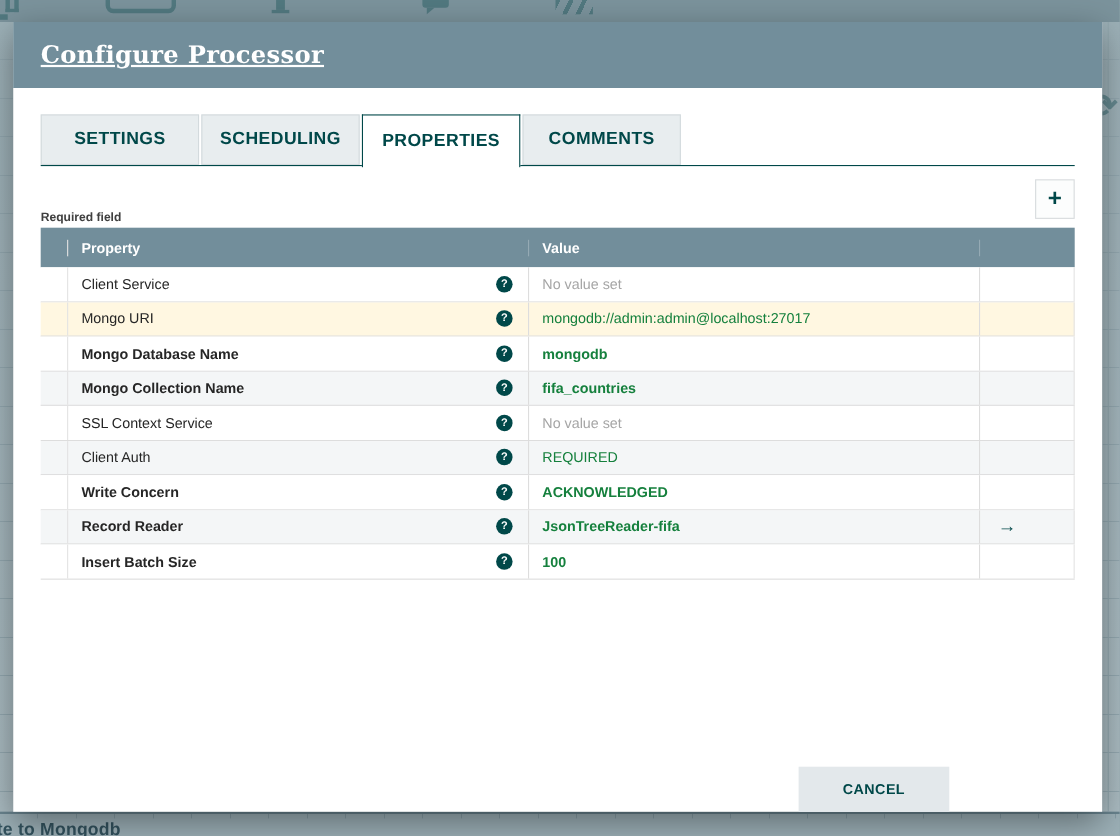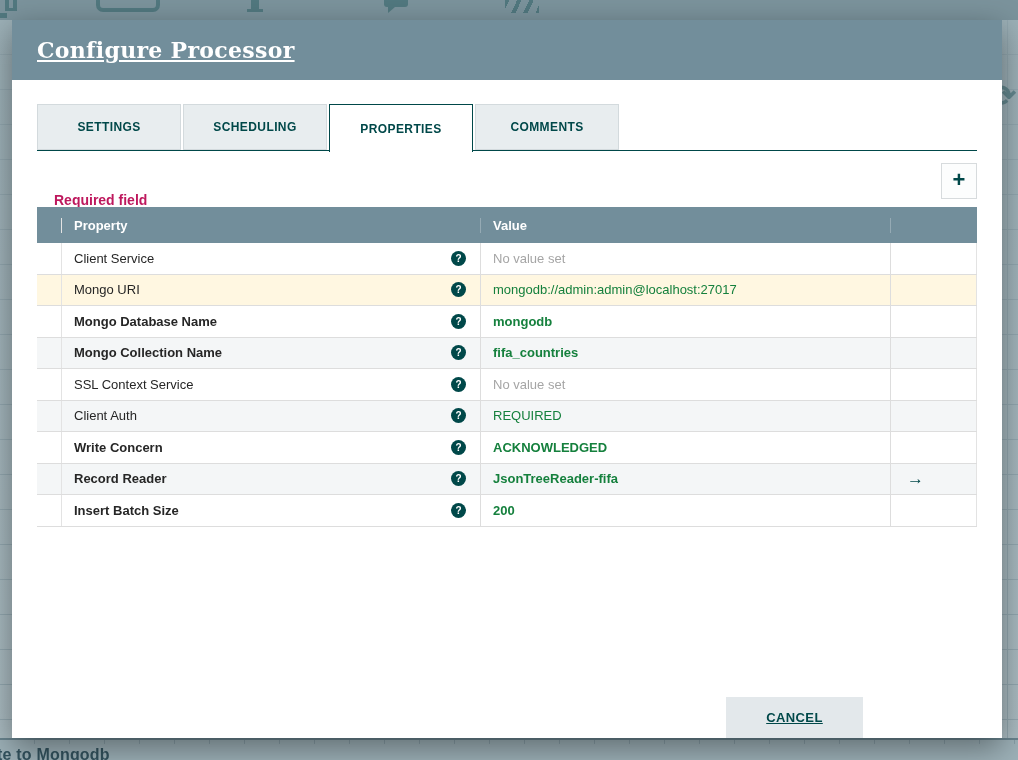--- a/index.html
+++ b/index.html
@@ -24,26 +24,26 @@
 
   
   .dialog { position:absolute; left:12px; top:20px; width:990px; height:718px; background:#ffffff; box-shadow:0 10px 30px rgba(0,0,0,.4); z-index:5; }
   .dlg-header { position:absolute; left:0; top:0; width:100%; height:60px; background:#728e9b; }
   .dlg-title { position:absolute; left:25px; top:0; line-height:60px; color:#fff; font-family:"DejaVu Serif", serif; font-weight:bold; font-size:22px; letter-spacing:.3px;text-decoration:underline; }
 
   
   .tabs { position:absolute; left:25px; top:84px; display:flex; z-index:2; }
   .tab { width:144px; height:46px; margin-right:2px; background:#e8edef; border:1px solid #d3dadd;
          display:flex; align-items:center; justify-content:center;
-         color:#004849; font-size:12px; font-weight:bold; letter-spacing:.4px; cursor:pointer; }
+         color:#004849; font-size:16px; font-weight:bold; letter-spacing:.4px; cursor:pointer; }
   .tab.active { height:48px; background:#fff; border:1px solid #004849; border-bottom:none; }
   .tab-line { position:absolute; left:25px; top:130px; width:940px; height:1px; background:#004849; z-index:1; }
 
   
-  .req-label { position:absolute; left:25px; top:172px; font-size:14px; font-weight:bold; color:#be185d;margin-left:17px; }
+  .req-label { position:absolute; left:25px; top:172px; font-size:11px; font-weight:bold; color:#404040; }
   .add-btn { position:absolute; left:929px; top:143px; width:36px; height:36px; background:#fcfdfd; border:1px solid #d7dbdd;
              color:#004849; font-size:22px; font-weight:bold; line-height:32px; text-align:center; cursor:pointer; }
 
   
   .ptable { position:absolute; left:25px; top:187px; width:940px; font-size:13px; }
   .t-head { display:flex; height:36px; background:#728e9b; color:#fff; font-weight:bold; align-items:center;padding-left:24px; }
   .t-head .c-name { border-right:1px solid rgba(255,255,255,.25); }
   .t-head .c-val  { border-right:1px solid rgba(255,255,255,.25); }
   .t-row { display:flex; height:31.5px; background:#fff; border-bottom:1px solid #dddddd; align-items:stretch;padding-left:24px; }
   .t-row.alt { background:#f4f6f7; }
@@ -56,21 +56,21 @@
   .pval { color:#15803d; }
   .bold { font-weight:bold; }
   .unset { color:#a5a5a5; }
   .help { width:15px; height:15px; min-width:15px; background:#004849; color:#fff; border-radius:50%;
           font-size:10px; font-weight:bold; display:flex; align-items:center; justify-content:center; cursor:default; }
   .goto { color:#004849; font-size:17px; font-weight:bold; cursor:pointer; }
 
   
   .btn { position:absolute; top:677px; width:137px; height:41px; border:none; font-family:"Liberation Sans",sans-serif;
          font-size:13px; font-weight:bold; letter-spacing:.4px; cursor:pointer; }
-  .btn-cancel { left:714px; background:#e3e8eb; color:#004849;text-decoration:underline; }
+  .btn-cancel { left:714px; background:#e3e8eb; color:#004849; }
   .btn-apply { left:853px; background:#728e9b; color:#ffffff; }
 </style>
 </head>
 <body>
 
 <div class="strip-top">
   <div class="frag" style="left:5px;top:0;width:4px;height:11px;"></div>
   <div class="frag" style="left:13px;top:0;width:4px;height:11px;"></div>
   <div class="frag" style="left:5px;top:8px;width:12px;height:3px;"></div>
   <div class="frag" style="left:0;top:13px;width:7px;height:5px;"></div>
@@ -202,21 +202,21 @@
           <div class="cell c-act">
             <span class="goto">→</span>
           </div>
         </div>
         <div class="t-row">
           <div class="cell c-name">
             <span class="pname bold">Insert Batch Size</span>
             <span class="help">?</span>
           </div>
           <div class="cell c-val">
-            <span class="pval bold">200</span>
+            <span class="pval bold">100</span>
           </div>
           <div class="cell c-act"></div>
         </div>
       </div>
   </div>
 
   <button class="btn btn-cancel">CANCEL</button>
 
 </div>
 

